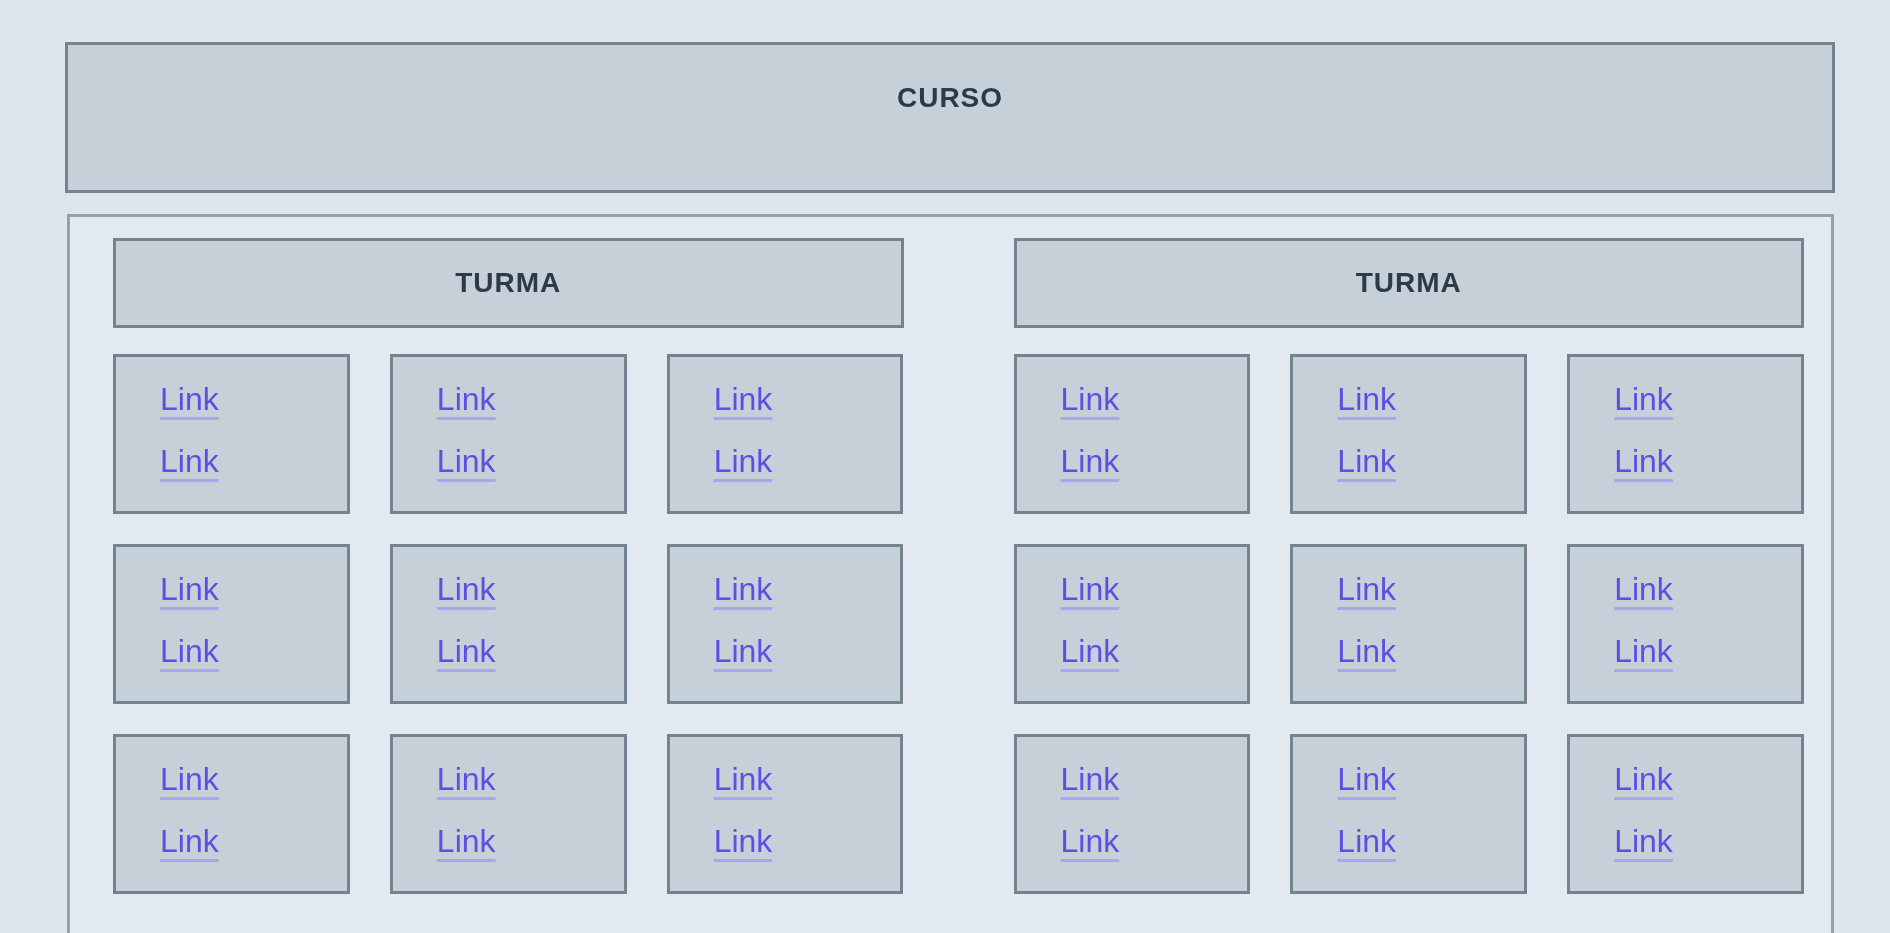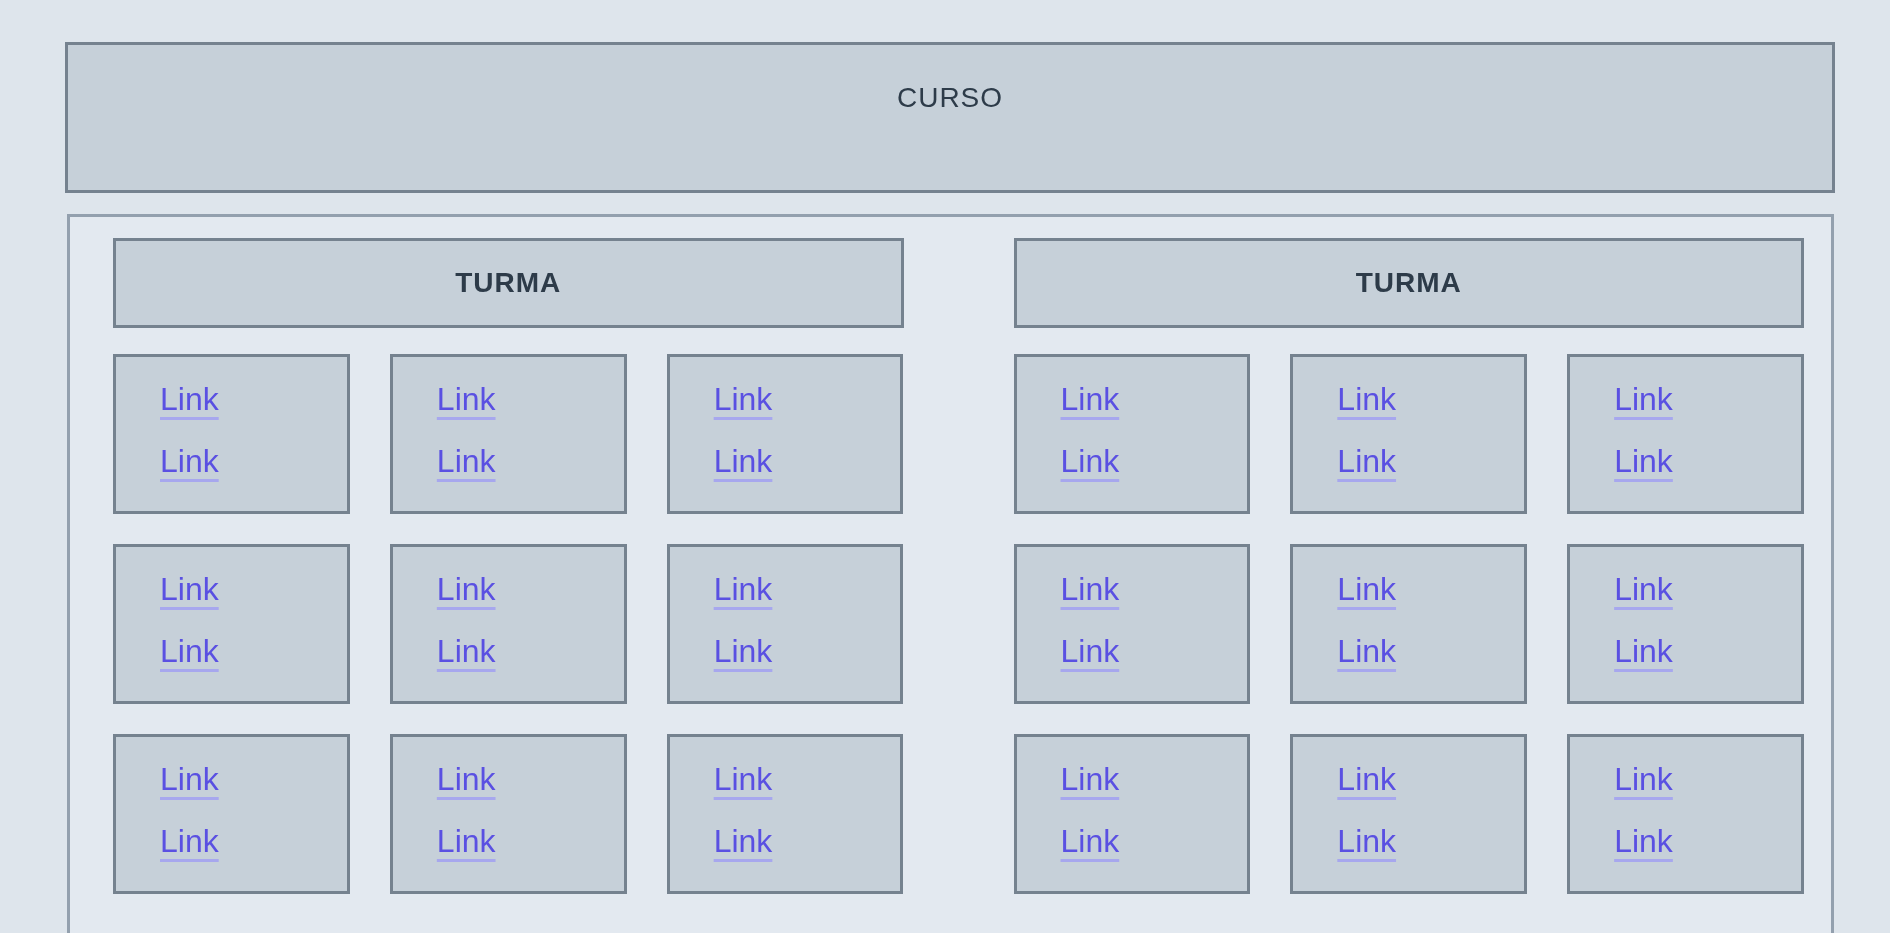--- a/index.html
+++ b/index.html
@@ -24,21 +24,21 @@
     margin: 42px 55px 0 65px;
     height: 151px;
     border: 3px solid var(--panel-border);
     background: var(--panel-fill);
     display: flex;
     align-items: center;
     justify-content: center;
     padding-bottom: 40px;
     color: var(--heading-text);
     font-size: 28px;
-    font-weight: normal;
+    font-weight: bold;
     letter-spacing: 1px;
   }
   .turma-container {
     margin: 21px 56px 0 67px;
     height: 860px;
     border: 3px solid var(--container-border);
     background: var(--container-fill);
     padding: 21px 27px 0 43px;
     display: flex;
     gap: 110px;

